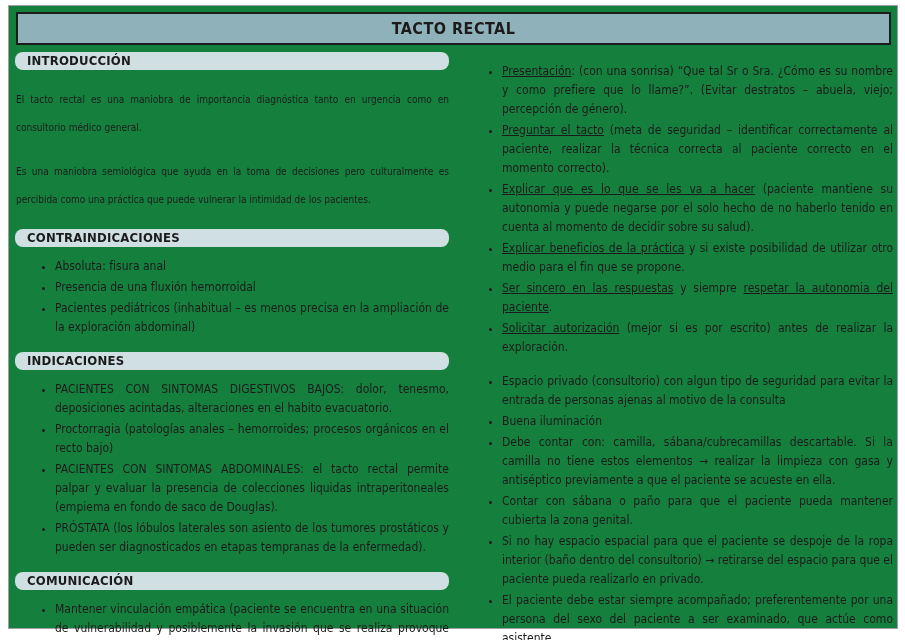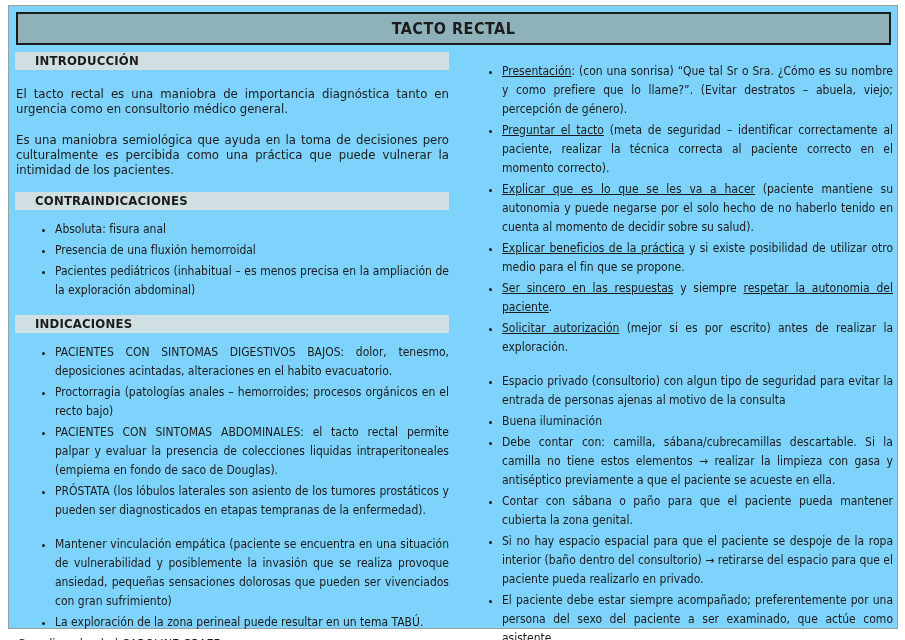--- a/index.html
+++ b/index.html
@@ -15,21 +15,21 @@
     font-stretch:condensed;
     color:var(--ink);
     position:relative;
     overflow:hidden;
   }
   .frame{
     position:absolute;
     left:8px;top:5px;right:7px;bottom:11px;
     border:1px solid var(--frame);
     padding:5px 4px 4px 5px;
-    background:#7dd3fc;
+    background:#15803d;
   }
   .titlebar{
     margin:1px 2px 7px 2px;
     height:33px;
     background:var(--title-bg);
     border:2px solid #1c1c1c;
     display:flex;align-items:center;justify-content:center;
   }
   .titlebar span{
     font-weight:bold;
@@ -43,28 +43,29 @@
   }
   .col{min-width:0;}
   .col.left{width:434px;flex:0 0 434px;}
   .col.right{flex:1;}
   section{margin-bottom:15px;}
   h2{
     font-size:13px;
     font-weight:bold;
     letter-spacing:.2px;
     background:var(--band-bg);
-    padding:1px 4px 2px 20px;
+    padding:1px 4px 2px 12px;
     margin-bottom:4px;
+    border-radius:8px;
   }
   h2.plain{background:transparent;padding-left:0;}
   .col.right h2.band{width:calc(100% - 24px);}
   p{
-    font-size:13px;
-    line-height:15px;
+    font-size:10px;
+    line-height:28px;
     text-align:justify;
     margin:16px 0 0 1px;
   }
   ul{
     list-style:disc outside;
     padding-left:40px;
     margin-top:10px;
   }
   li{
     font-size:12px;
@@ -111,20 +112,21 @@
         <h2 class="band">INDICACIONES</h2>
         <ul>
             <li>PACIENTES CON SINTOMAS DIGESTIVOS BAJOS: dolor, tenesmo, deposiciones acintadas, alteraciones en el habito evacuatorio.</li>
             <li>Proctorragia (patologías anales – hemorroides; procesos orgánicos en el recto bajo)</li>
             <li>PACIENTES CON SINTOMAS ABDOMINALES: el tacto rectal permite palpar y evaluar la presencia de colecciones liquidas intraperitoneales (empiema en fondo de saco de Douglas).</li>
             <li>PRÓSTATA (los lóbulos laterales son asiento de los tumores prostáticos y pueden ser diagnosticados en etapas tempranas de la enfermedad).</li>
           </ul>
       </section>
 
       <section style="margin-bottom:0">
+        <h2 class="band">COMUNICACIÓN</h2>
         <ul>
             <li>Mantener vinculación empática (paciente se encuentra en una situación de vulnerabilidad y posiblemente la invasión que se realiza provoque ansiedad, pequeñas sensaciones dolorosas que pueden ser vivenciados con gran sufrimiento)</li>
             <li>La exploración de la zona perineal puede resultar en un tema TABÚ.</li>
           </ul>
       </section>
 
       <div class="footer">@medicarol.unlp | CAROLINE GRAEF</div>
 
     </div>
 

